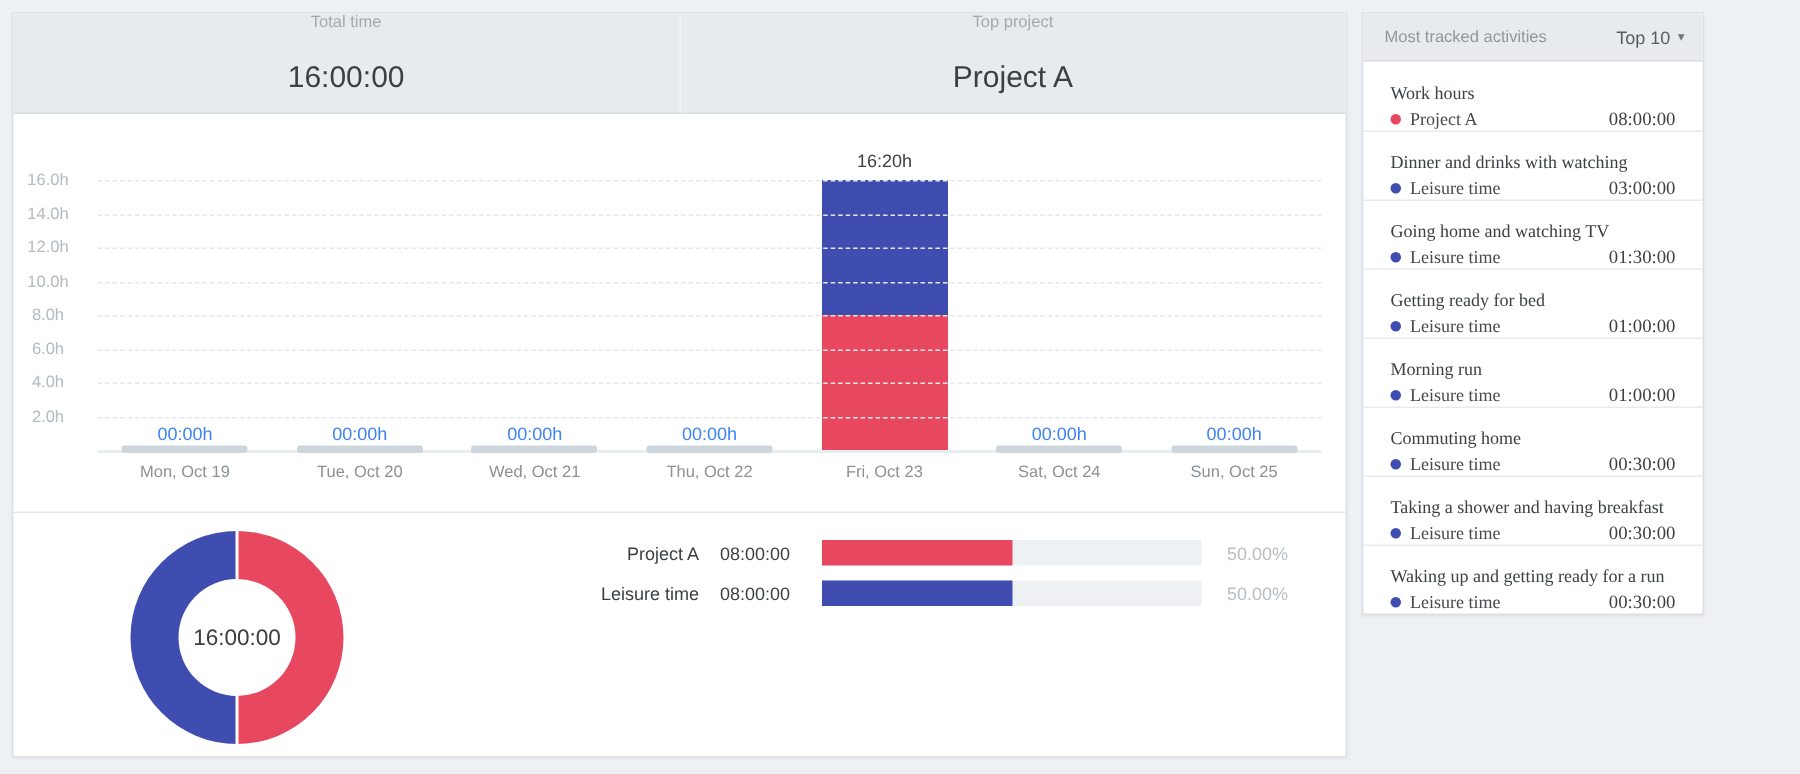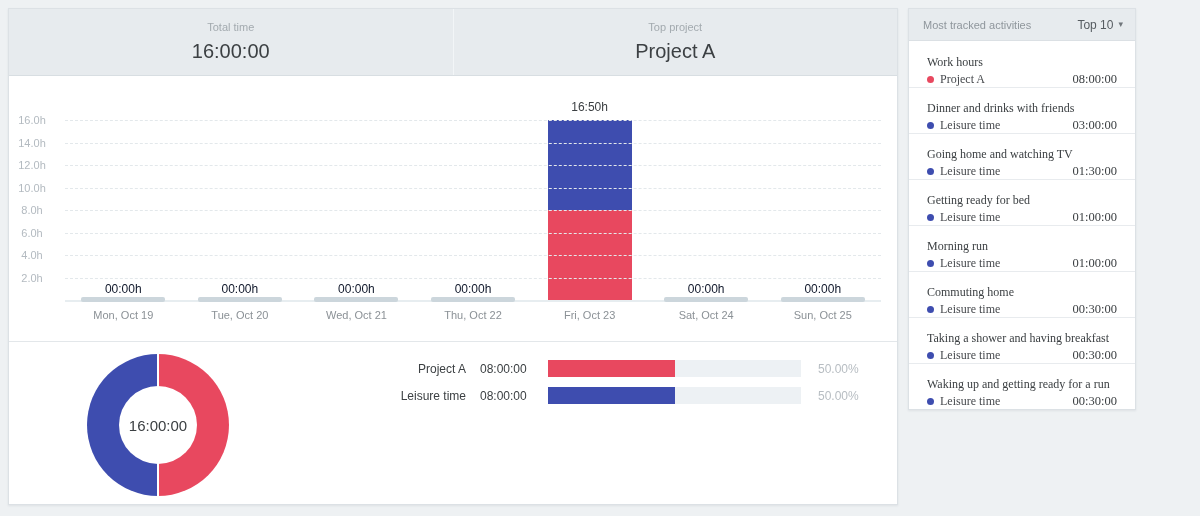--- a/index.html
+++ b/index.html
@@ -6,36 +6,36 @@
   .page{position:relative;width:1200px;height:516px;background:#eef1f3;
         font-family:"Liberation Sans",sans-serif;overflow:hidden;}
   .card{position:absolute;background:#fff;border:1px solid #dce1e5;
         box-shadow:0 1px 2px rgba(40,50,60,.08);box-sizing:border-box;}
 
   
   .main-card{left:8px;top:8px;width:890px;height:497px;}
 
   .summary-strip{height:66px;background:#e7ebee;border-bottom:1px solid #d8dee2;display:flex;}
   .summary-cell{flex:1;display:flex;flex-direction:column;align-items:center;
-                justify-content:center;gap:7px;border-right:1px solid #f2f5f7;}
+                justify-content:flex-start;gap:20px;border-right:1px solid #f2f5f7;}
   .summary-cell:last-child{border-right:none;}
   .summary-label{font-size:11px;color:#a3aaaf;}
   .summary-value{font-size:20px;color:#3c4043;}
 
   
   .chart-section{position:relative;height:265px;border-bottom:1px solid #e3e7ea;}
   .gridline{position:absolute;left:56px;right:16px;height:0;border-top:1px dashed #e3e8eb;}
   .ytick{position:absolute;left:0;width:46px;height:12px;text-align:center;
          font-size:11px;color:#b3bac0;line-height:12px;}
   .axis-line{position:absolute;left:56px;right:16px;top:224px;height:2px;background:#e7edf0;}
   .plot{position:absolute;left:56px;right:16px;top:0;bottom:0;display:flex;}
   .chart-col{position:relative;flex:1;}
   .zero-bar{position:absolute;left:50%;transform:translateX(-50%);top:221px;
             width:84px;height:5px;background:#ccd6dc;border-radius:2px;}
-  .col-value{position:absolute;left:-20px;right:-20px;text-align:center;font-size:12px;color:#0f172a;}
+  .col-value{position:absolute;left:-20px;right:-20px;text-align:center;font-size:12px;color:#3b82f6;}
   .col-value.total{color:#3c4043;}
   .bar-stack{position:absolute;left:50%;transform:translateX(-50%);bottom:41px;
              width:84px;display:flex;flex-direction:column;}
   .bar-seg{width:100%;}
   .day-label{position:absolute;left:-20px;right:-20px;top:233px;text-align:center;
              font-size:11px;color:#8b9196;}
 
   
   .pie-section{position:relative;height:164px;}
   .donut{position:absolute;left:78px;top:12px;width:142px;height:142px;border-radius:50%;}
@@ -103,21 +103,21 @@
             <div class="col-value" style="top: 206px;">00:00h</div>
             <div class="zero-bar"></div>
             <div class="day-label">Wed, Oct 21</div>
           </div>
           <div class="chart-col">
             <div class="col-value" style="top: 206px;">00:00h</div>
             <div class="zero-bar"></div>
             <div class="day-label">Thu, Oct 22</div>
           </div>
           <div class="chart-col">
-            <div class="col-value total" style="top: 24px;">16:50h</div>
+            <div class="col-value total" style="top: 24px;">16:20h</div>
             <div class="bar-stack">
               <div class="bar-seg" style="height: 90px; background: rgb(62, 77, 175);"></div>
               <div class="bar-seg" style="height: 90px; background: rgb(232, 72, 95);"></div>
             </div>
             <div class="day-label">Fri, Oct 23</div>
           </div>
           <div class="chart-col">
             <div class="col-value" style="top: 206px;">00:00h</div>
             <div class="zero-bar"></div>
             <div class="day-label">Sat, Oct 24</div>
@@ -185,21 +185,21 @@
             <div class="activity-title">Work hours</div>
             <div class="activity-sub">
               <span class="dot" style="background: rgb(232, 72, 95);"></span>
               <span>Project A</span>
             </div>
           </div>
           <div class="activity-time">08:00:00</div>
         </div>
         <div class="activity-row">
           <div class="activity-left">
-            <div class="activity-title">Dinner and drinks with friends</div>
+            <div class="activity-title">Dinner and drinks with watching</div>
             <div class="activity-sub">
               <span class="dot" style="background: rgb(62, 77, 175);"></span>
               <span>Leisure time</span>
             </div>
           </div>
           <div class="activity-time">03:00:00</div>
         </div>
         <div class="activity-row">
           <div class="activity-left">
             <div class="activity-title">Going home and watching TV</div>

